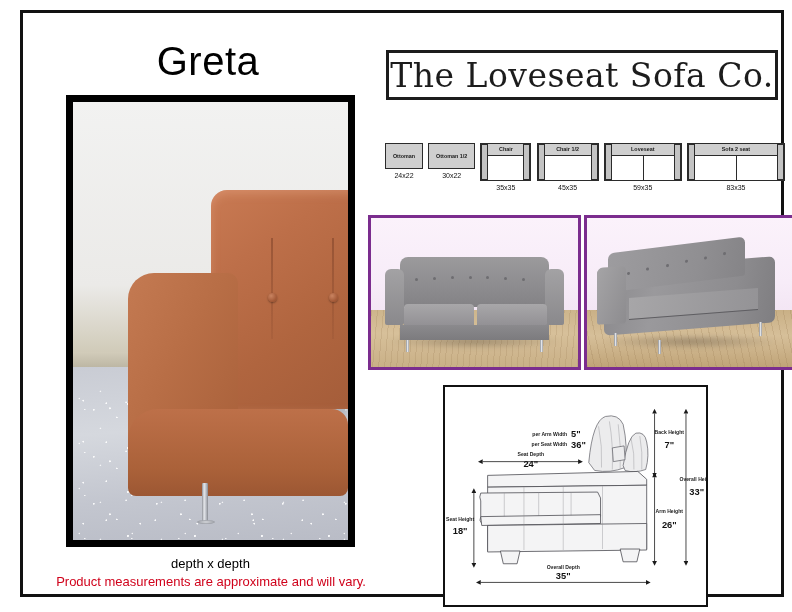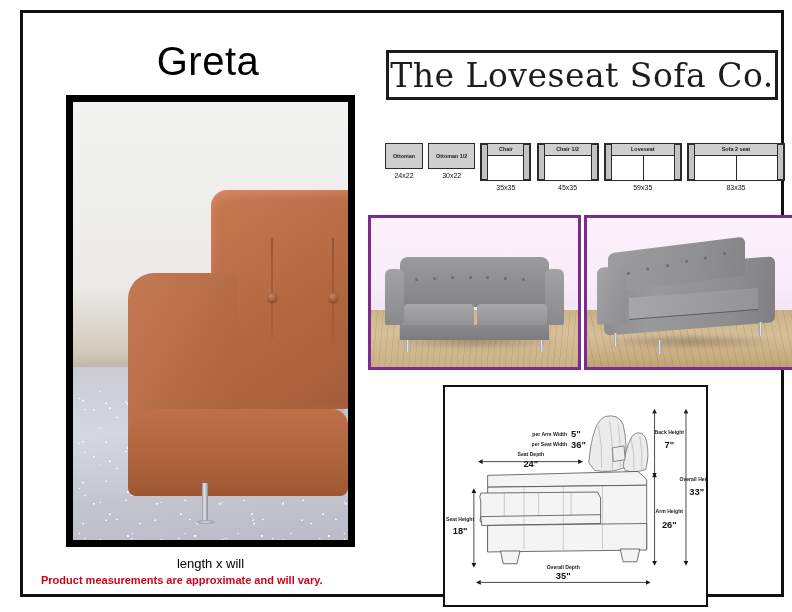--- a/index.html
+++ b/index.html
@@ -164,23 +164,23 @@
     width: 315px;
     text-align: center;
     font-size: 13px;
     color: #000000;
   }
   #caption-disclaimer {
     position: absolute;
     left: 18px;
     top: 561px;
     width: 340px;
-    text-align: left;
-    font-size: 11px;
-    font-weight: bold;
+    text-align: center;
+    font-size: 13px;
+    font-weight: normal;
     color: #d0021b;
   }
 
   
   #logo-box {
     position: absolute;
     left: 363px;
     top: 37px;
     width: 392px;
     height: 50px;
@@ -467,21 +467,21 @@
       <div class="ph-tuft-seam" style="left:76%"></div>
       <div class="ph-btn" style="left:36%; top:47%"></div>
       <div class="ph-btn" style="left:74%; top:47%"></div>
     </div>
     <div class="ph-arm"></div>
     <div class="ph-seat"></div>
     <div class="ph-leg"></div>
     <div class="ph-leg-foot"></div>
   </div>
 
-  <div id="caption-length">length x will</div>
+  <div id="caption-length">depth x depth</div>
   <div id="caption-disclaimer">Product measurements are approximate and will vary.</div>
 
   <div id="logo-box">
     <span id="logo-text">The Loveseat Sofa Co.</span>
   </div>
 
   <div id="size-chart">
       <div class="size-item">
         <div class="size-glyph plain" style="width: 38px; height: 26px;">
           <div class="size-label">Ottoman</div>

